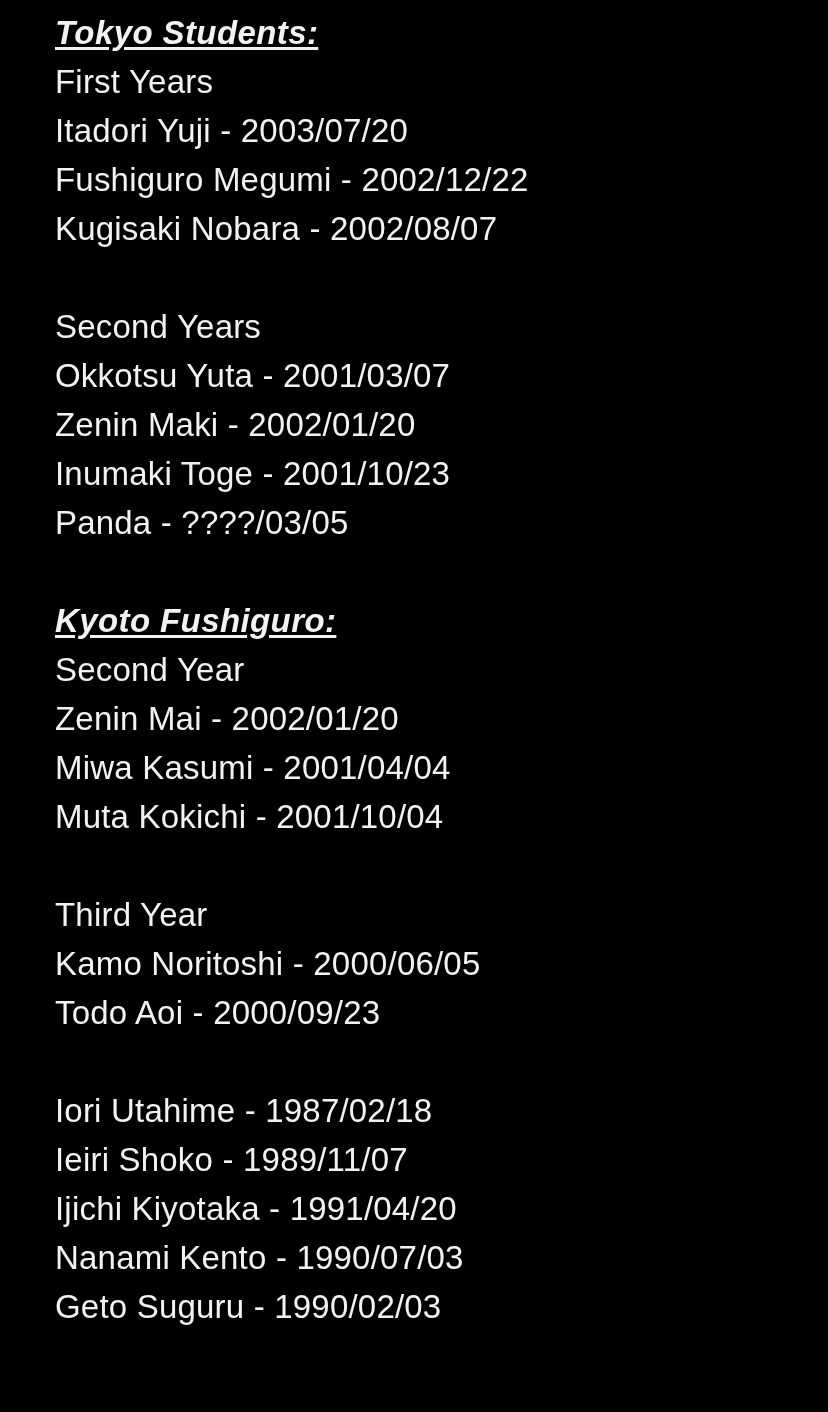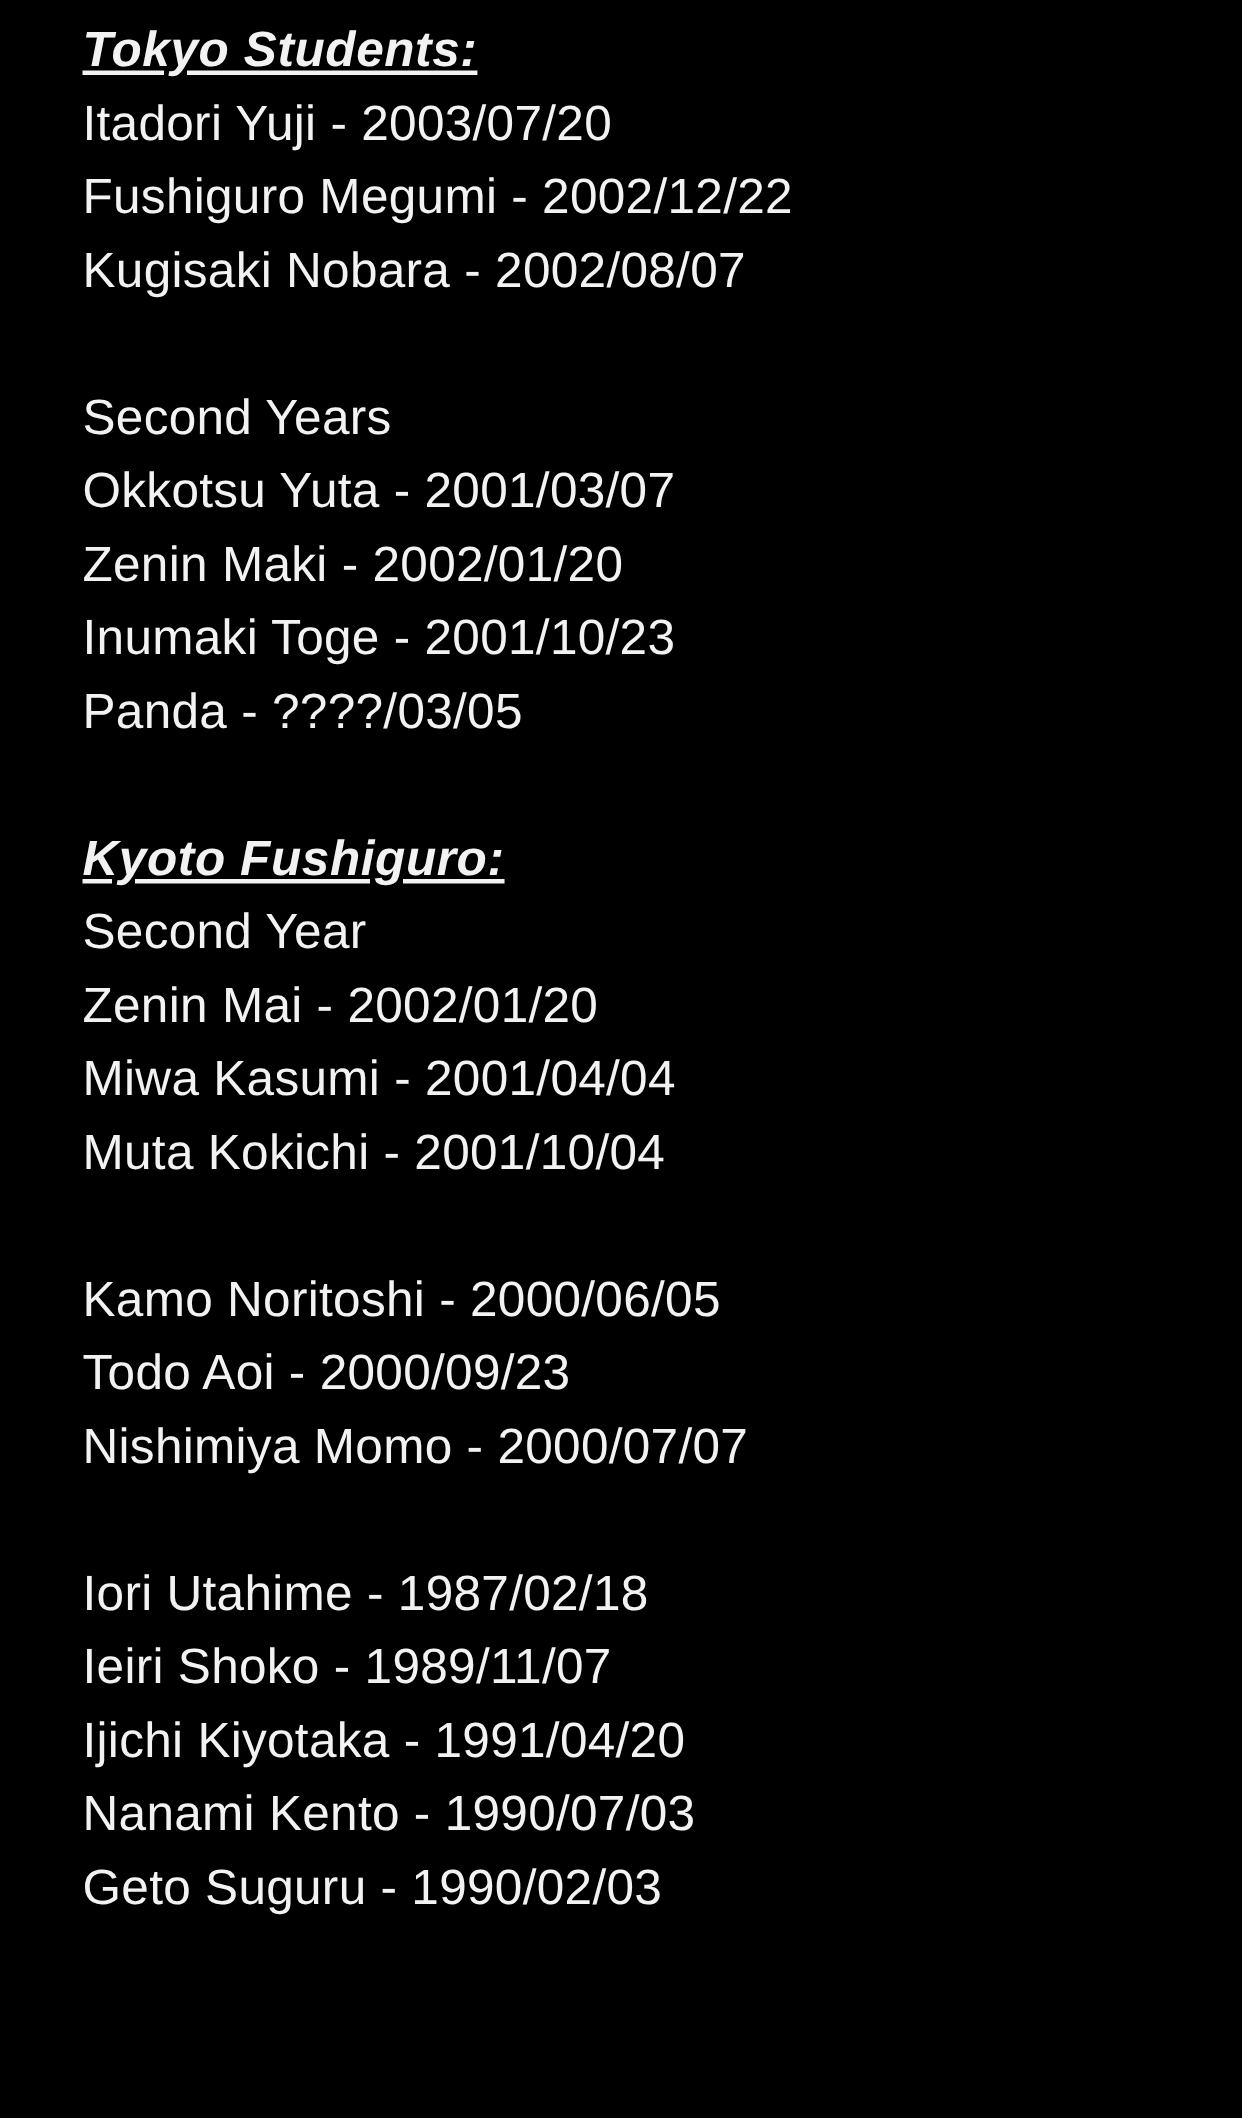--- a/index.html
+++ b/index.html
@@ -44,20 +44,21 @@
   }
 </style>
 </head>
 <body>
 
 <div class="page">
 
   <div class="block">
     <div class="line heading">Tokyo Students:</div>
 
+    <div class="line">First Years</div>
     <div class="line">Itadori Yuji - 2003/07/20</div>
     <div class="line">Fushiguro Megumi - 2002/12/22</div>
     <div class="line">Kugisaki Nobara - 2002/08/07</div>
 
     <div class="spacer"></div>
 
     <div class="line">Second Years</div>
     <div class="line">Okkotsu Yuta - 2001/03/07</div>
     <div class="line">Zenin Maki - 2002/01/20</div>
     <div class="line">Inumaki Toge - 2001/10/23</div>
@@ -69,23 +70,23 @@
   <div class="block">
     <div class="line heading">Kyoto Fushiguro:</div>
 
     <div class="line">Second Year</div>
     <div class="line">Zenin Mai - 2002/01/20</div>
     <div class="line">Miwa Kasumi - 2001/04/04</div>
     <div class="line">Muta Kokichi - 2001/10/04</div>
 
     <div class="spacer"></div>
 
+    <div class="line">Third Year</div>
     <div class="line">Kamo Noritoshi - 2000/06/05</div>
     <div class="line">Todo Aoi - 2000/09/23</div>
-    <div class="line">Nishimiya Momo - 2000/07/07</div>
 
     <div class="spacer"></div>
 
     <div class="line">Iori Utahime - 1987/02/18</div>
     <div class="line">Ieiri Shoko - 1989/11/07</div>
     <div class="line">Ijichi Kiyotaka - 1991/04/20</div>
     <div class="line">Nanami Kento - 1990/07/03</div>
     <div class="line">Geto Suguru - 1990/02/03</div>
   </div>
 

